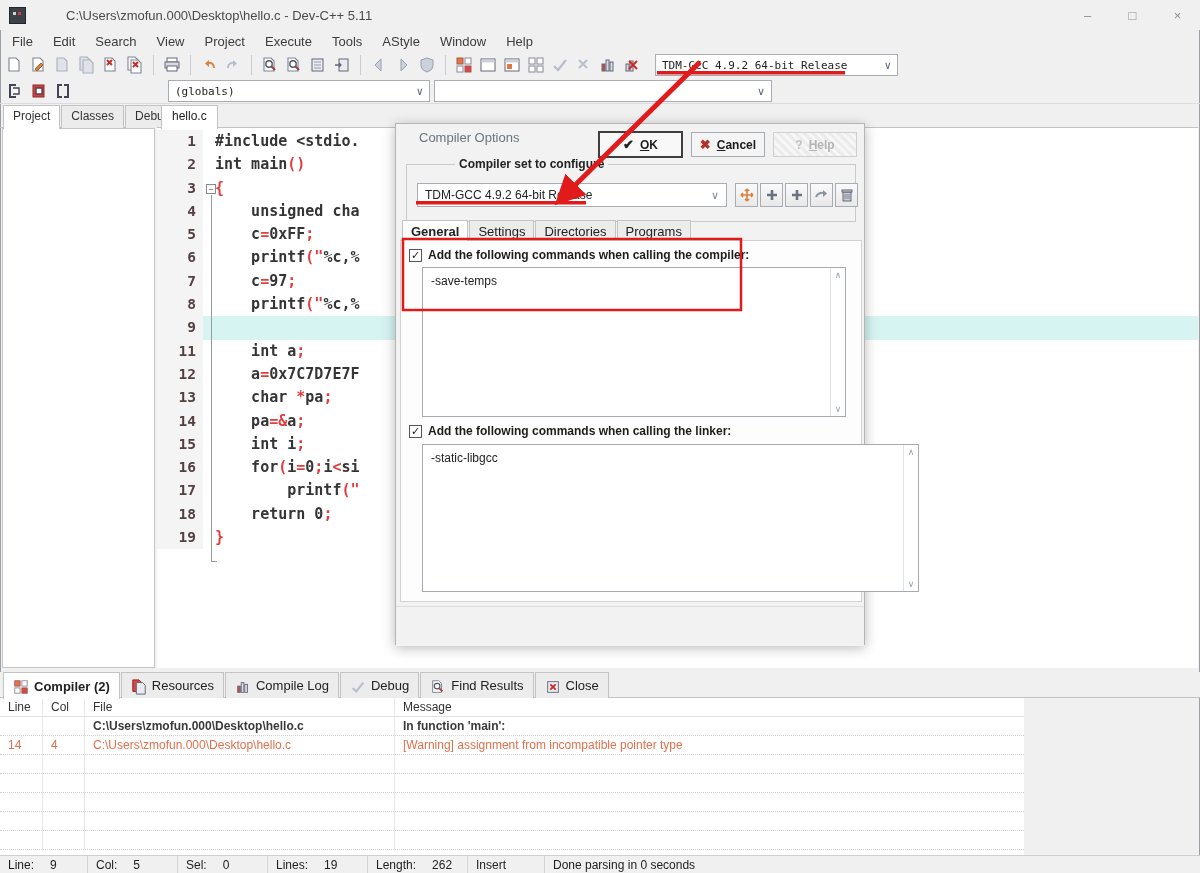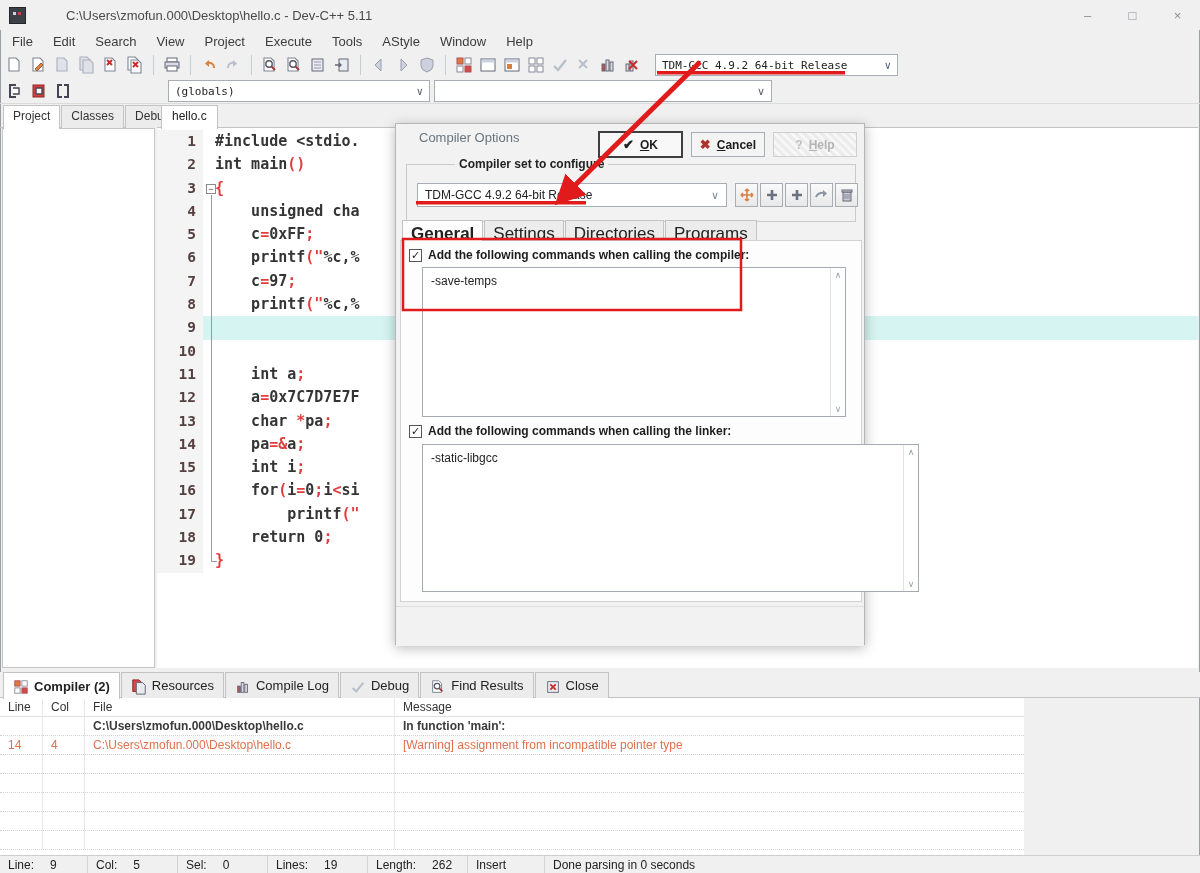--- a/index.html
+++ b/index.html
@@ -54,21 +54,21 @@
 .dialog { position:absolute; left:395px; top:123px; width:470px; height:522px; background:#f2f2f2; border:1px solid #b5b5b5; box-shadow:0 3px 12px rgba(0,0,0,.28); z-index:20; }
 .dlg-title { position:absolute; left:0; top:0; width:100%; height:26px; display:flex; align-items:center; padding-left:23px; font-size:13px; color:#68757e; }
 .dlg-x { position:absolute; right:10px; top:4px; font-size:15px; color:#9aa0a6; }
 .groupbox { position:absolute; left:10px; top:40px; width:450px; height:58px; border:1px solid #c9c9c9; }
 .gb-legend { position:absolute; left:8px; top:-8px; background:#f2f2f2; padding:0 4px; font-size:12px; font-weight:600; color:#222;margin-left:40px; }
 .dlg-combo { position:absolute; left:10px; top:18px; width:310px; height:24px; background:#fff; border:1px solid #a8adb4; font-size:12px; display:flex; align-items:center; padding-left:7px; color:#222; }
 .dlg-combo .chev { position:absolute; right:7px; color:#7d8690; font-size:11px; }
 .setbtns { position:absolute; left:328px; top:18px; display:flex; gap:2px; }
 .setbtn { width:23px; height:24px; background:linear-gradient(#fafafa,#e8e8e8); border:1px solid #a8adb4; display:flex; align-items:center; justify-content:center; }
 .dlg-tabs { position:absolute; left:6px; top:96px; display:flex; }
-.dtab { font-size:17px; padding:3px 8px 0; border:1px solid #c3c3c3; border-bottom:none; background:#ececec; margin-right:1px; height:20px; color:#222; }
+.dtab { font-size:13px; padding:3px 8px 0; border:1px solid #c3c3c3; border-bottom:none; background:#ececec; margin-right:1px; height:20px; color:#222; }
 .dtab.active { background:#fdfdfd; height:21px; position:relative; z-index:2; font-weight:600; }
 .dlg-panel { position:absolute; left:4px; top:116px; width:462px; height:362px; background:#fdfdfd; border:1px solid #d2d2d2; }
 .cbrow { position:absolute; display:flex; align-items:center; gap:6px; }
 .cbx { width:13px; height:13px; background:#fff; border:1px solid #555; font-size:11px; line-height:11px; text-align:center; color:#222; }
 .cbl { font-size:12px; font-weight:600; color:#1d1d1d; }
 .dta { position:absolute; background:#fff; border:1px solid #a5aab1; display:flex; }
 .dta .txt { flex:1; font-size:12px; color:#222; padding:6px 8px; }
 .dta .sb { width:15px; border-left:1px solid #e2e2e2; display:flex; flex-direction:column; justify-content:space-between; align-items:center; padding:2px 0; color:#9aa3ad; font-size:9px; }
 .dlg-btnrow { position:absolute; left:0; top:482px; width:100%; height:40px; border-top:1px solid #ddd; background:#f2f2f2; }
 .dbtn { position:absolute; top:8px; height:25px; background:#f4f4f4; border:1px solid #a8adb4; font-size:12px; font-weight:600; color:#1d1d1d; display:flex; align-items:center; justify-content:center; gap:6px; }
@@ -371,25 +371,20 @@
       <span class="fm"></span>
       <span class="ct"><span class="tk-k">    c</span><span class="tk-r">=</span><span class="tk-k">97</span><span class="tk-r">;</span></span>
     </div>
     <div class="cl">
       <span class="ln">8</span>
       <span class="fm"></span>
       <span class="ct"><span class="tk-k">    printf</span><span class="tk-r">("</span><span class="tk-k">%c,%</span></span>
     </div>
     <div class="cl hl">
       <span class="ln">9</span>
-      <span class="fm"></span>
-      <span class="ct"></span>
-    </div>
-    <div class="cl">
-      <span class="ln">10</span>
       <span class="fm"></span>
       <span class="ct"></span>
     </div>
     <div class="cl">
       <span class="ln">11</span>
       <span class="fm"></span>
       <span class="ct"><span class="tk-k">    int a</span><span class="tk-r">;</span></span>
     </div>
     <div class="cl">
       <span class="ln">12</span>

